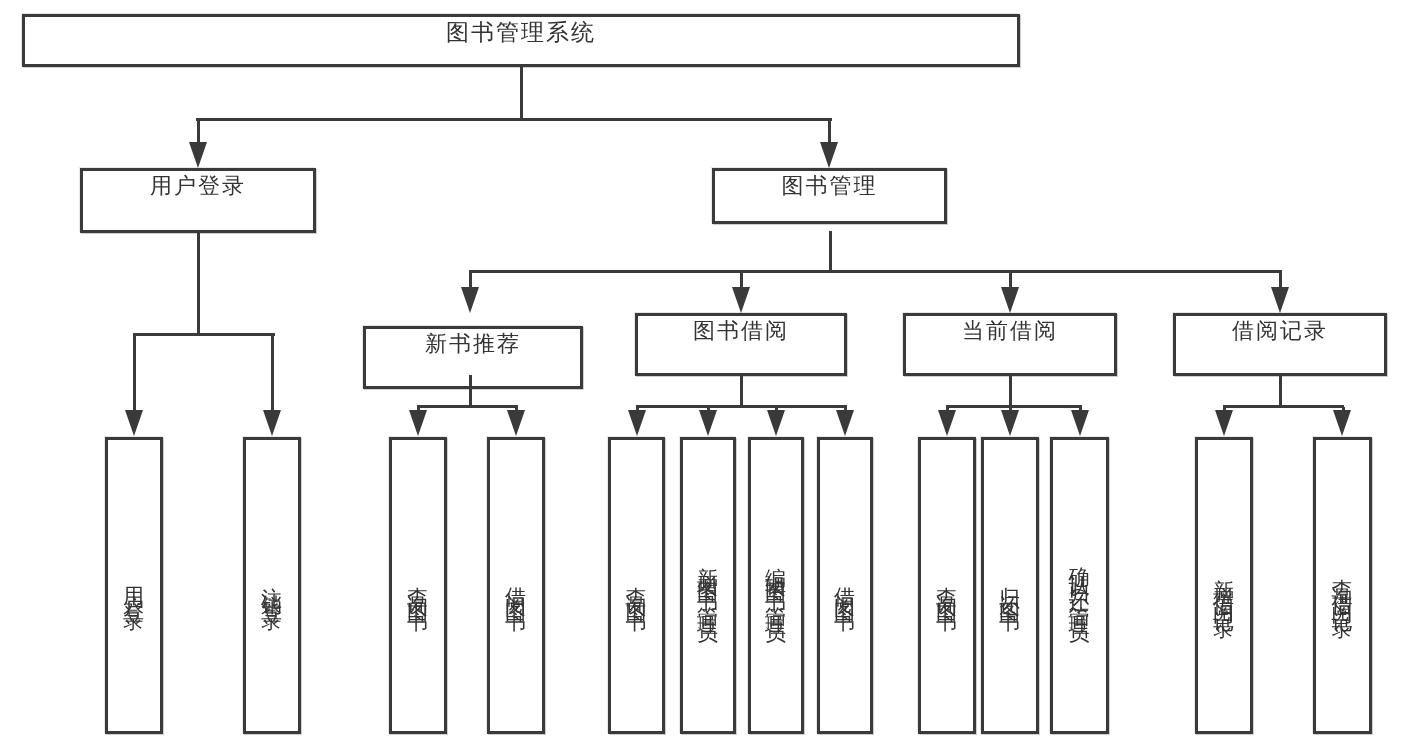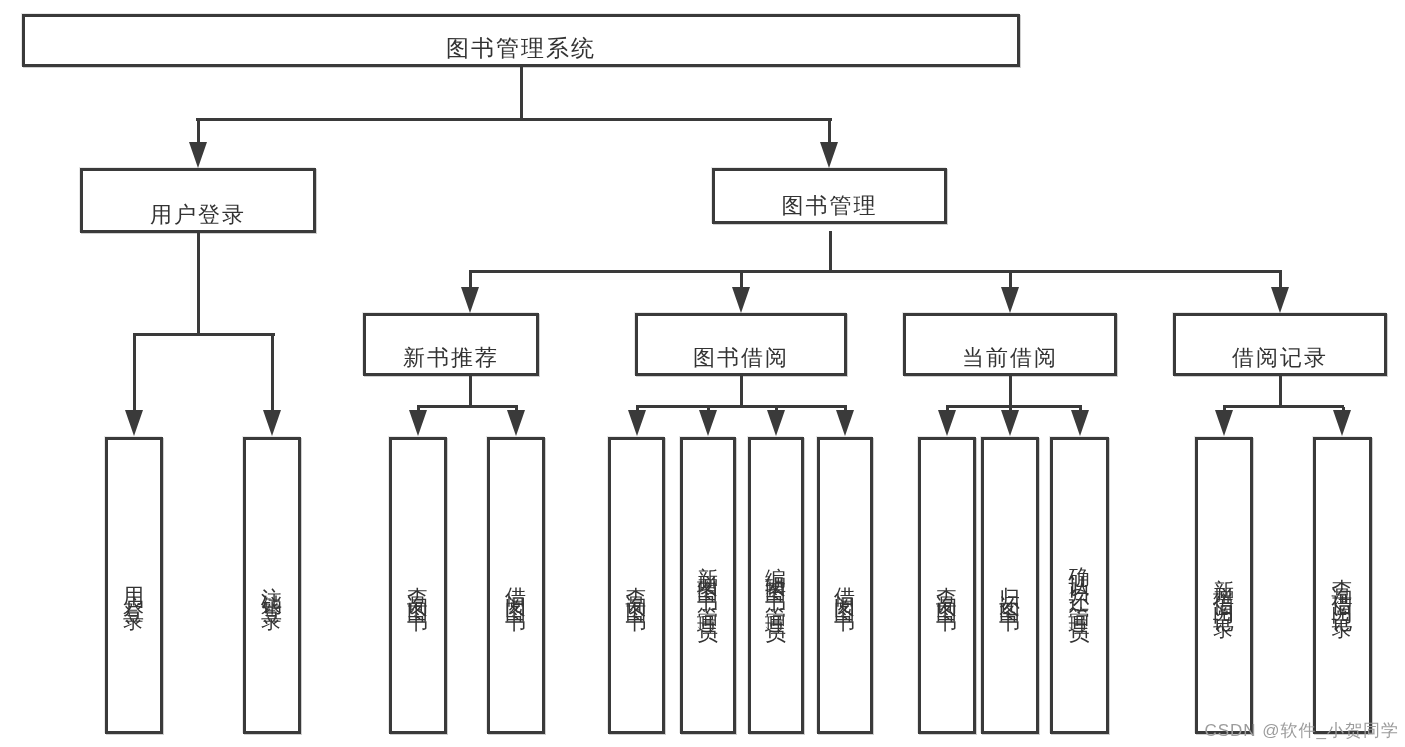--- a/index.html
+++ b/index.html
@@ -17,21 +17,21 @@
     color: #333333;
   }
   
   .box {
     position: absolute;
     box-sizing: border-box;
     background: #ffffff;
     border: 3px solid #3a3a3a;
     box-shadow: 1px 1px 0 rgba(150,150,150,0.45), -1px -1px 0 rgba(190,190,190,0.35);
     display: flex;
-    align-items: flex-end;
+    align-items: flex-start;
     justify-content: center;
   }
   .box .hlabel {
     font-size: 22px;
     letter-spacing: 2px;
     color: #333333;
     white-space: nowrap;
   }
   .box.root .hlabel { font-size: 23px; }
   .leaf {
@@ -95,21 +95,21 @@
   </div>
 
   <div class="box" style="left:80px;top:168px;width:236px;height:65px">
     <span class="hlabel">用户登录</span>
   </div>
 
   <div class="box" style="left:712px;top:168px;width:235px;height:56px">
     <span class="hlabel">图书管理</span>
   </div>
 
-  <div class="box" style="left:363px;top:313px;width:176px;height:63px">
+  <div class="box" style="left:363px;top:326px;width:220px;height:63px">
     <span class="hlabel">新书推荐</span>
   </div>
   <div class="box" style="left:903px;top:313px;width:214px;height:63px">
     <span class="hlabel">当前借阅</span>
   </div>
   <div class="box" style="left:635px;top:313px;width:212px;height:63px">
     <span class="hlabel">图书借阅</span>
   </div>
   <div class="box" style="left:1173px;top:313px;width:214px;height:63px">
     <span class="hlabel">借阅记录</span>
@@ -211,15 +211,14 @@
   <div class="vline" style="left:1079px;top:407px;height:6px"></div>
   <div class="arrow" style="left:1071px;top:410px"></div>
 
   <div class="vline" style="left:1279px;top:375px;height:32px"></div>
   <div class="hline" style="left:1223px;top:405px;width:121px"></div>
   <div class="vline" style="left:1223px;top:407px;height:6px"></div>
   <div class="arrow" style="left:1215px;top:410px"></div>
   <div class="vline" style="left:1342px;top:407px;height:6px"></div>
   <div class="arrow" style="left:1333px;top:410px"></div>
 
-  <div class="watermark">CSDN @软件_小贺同学</div>
 
 </div>
 
 </body></html>

